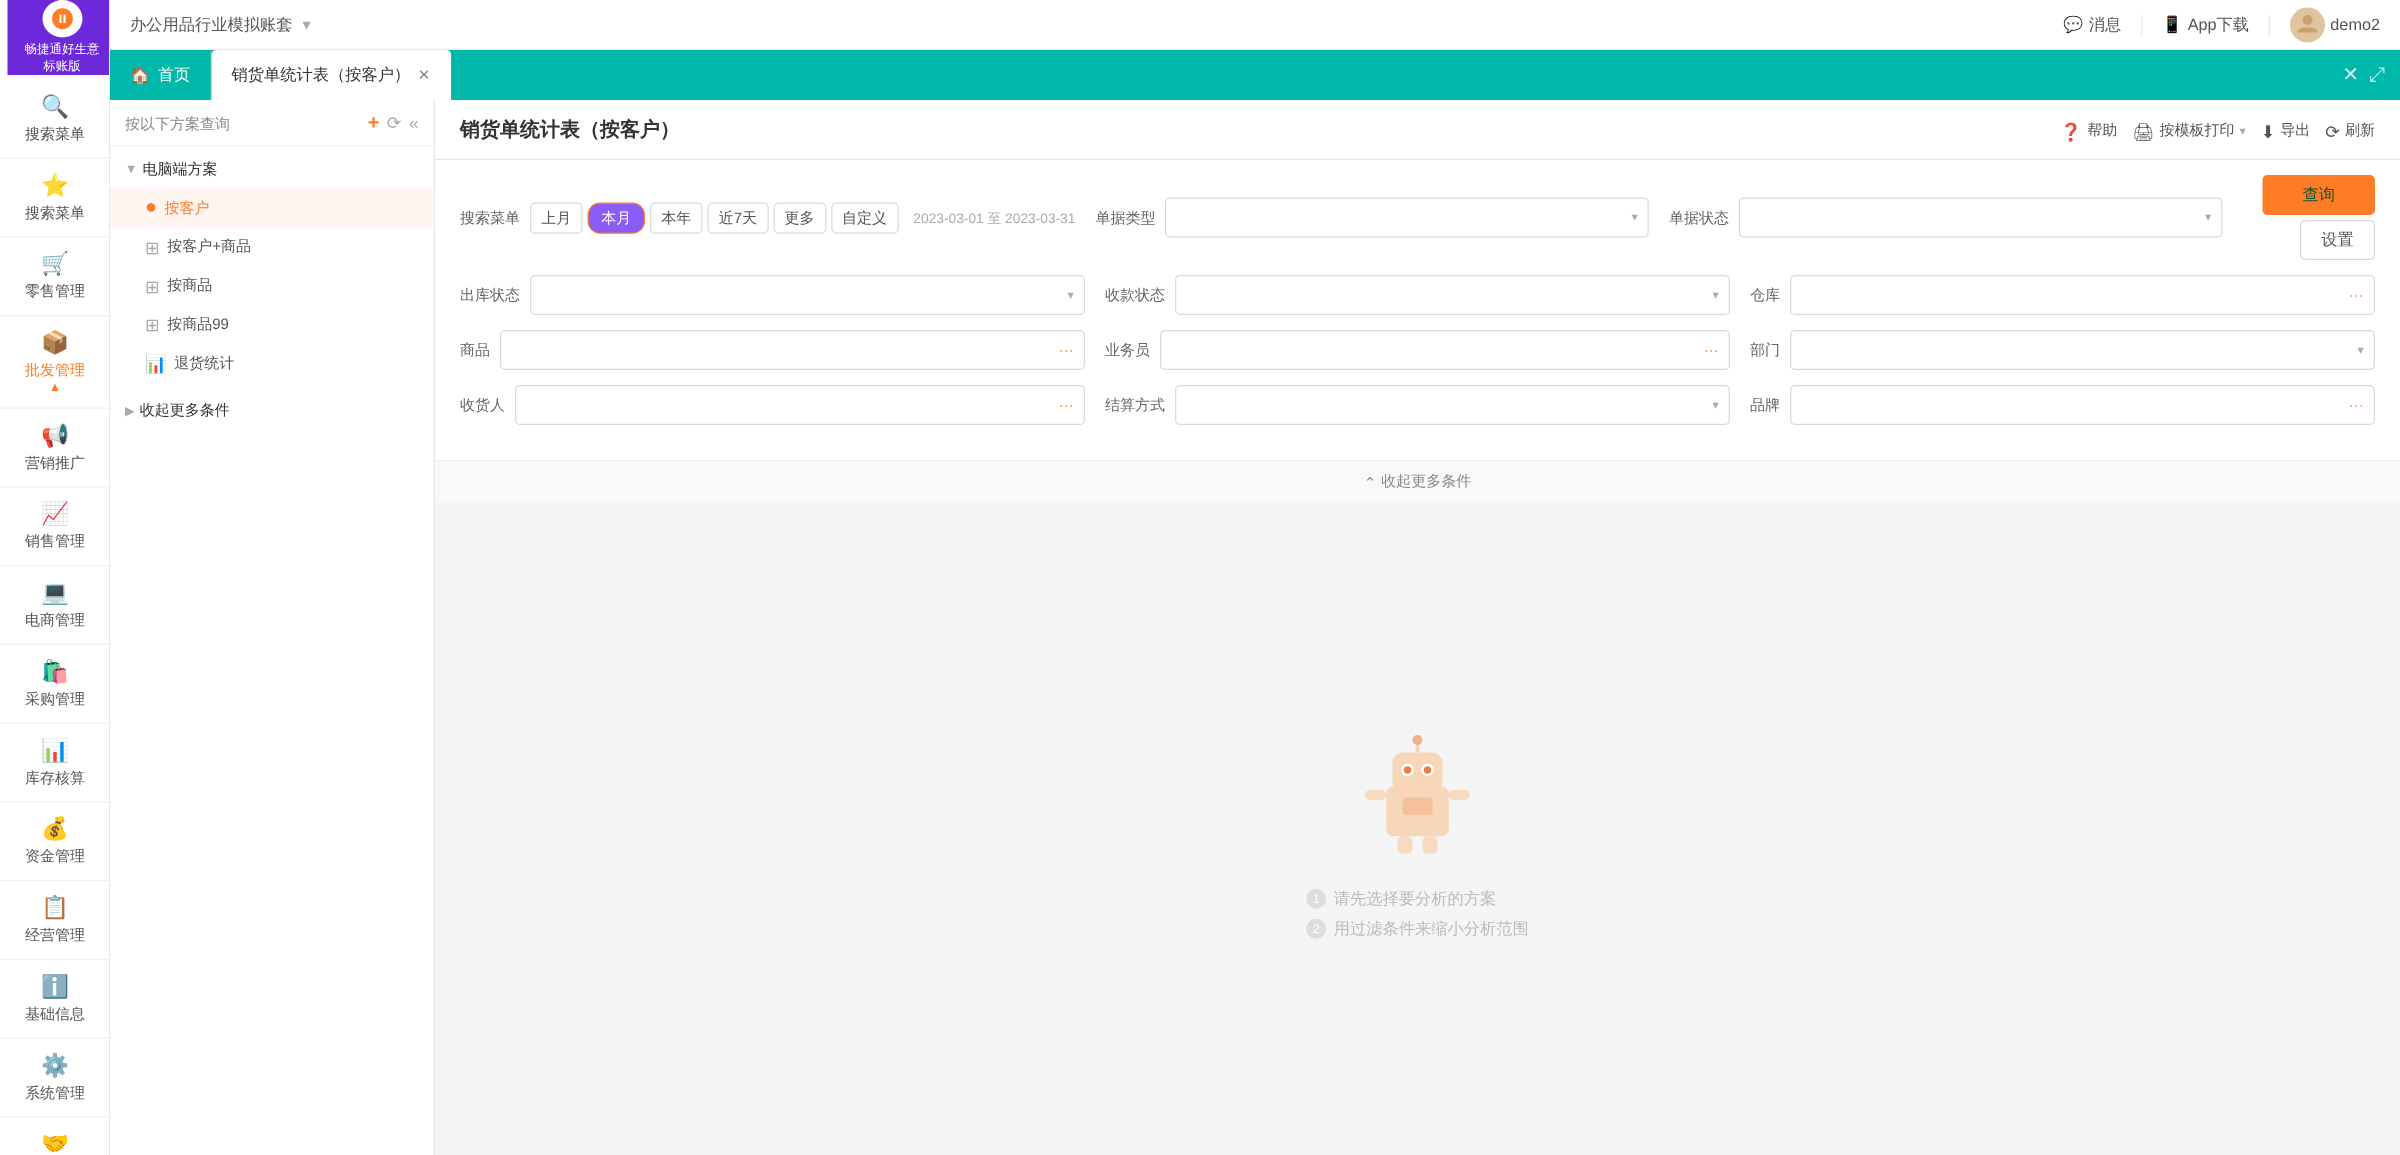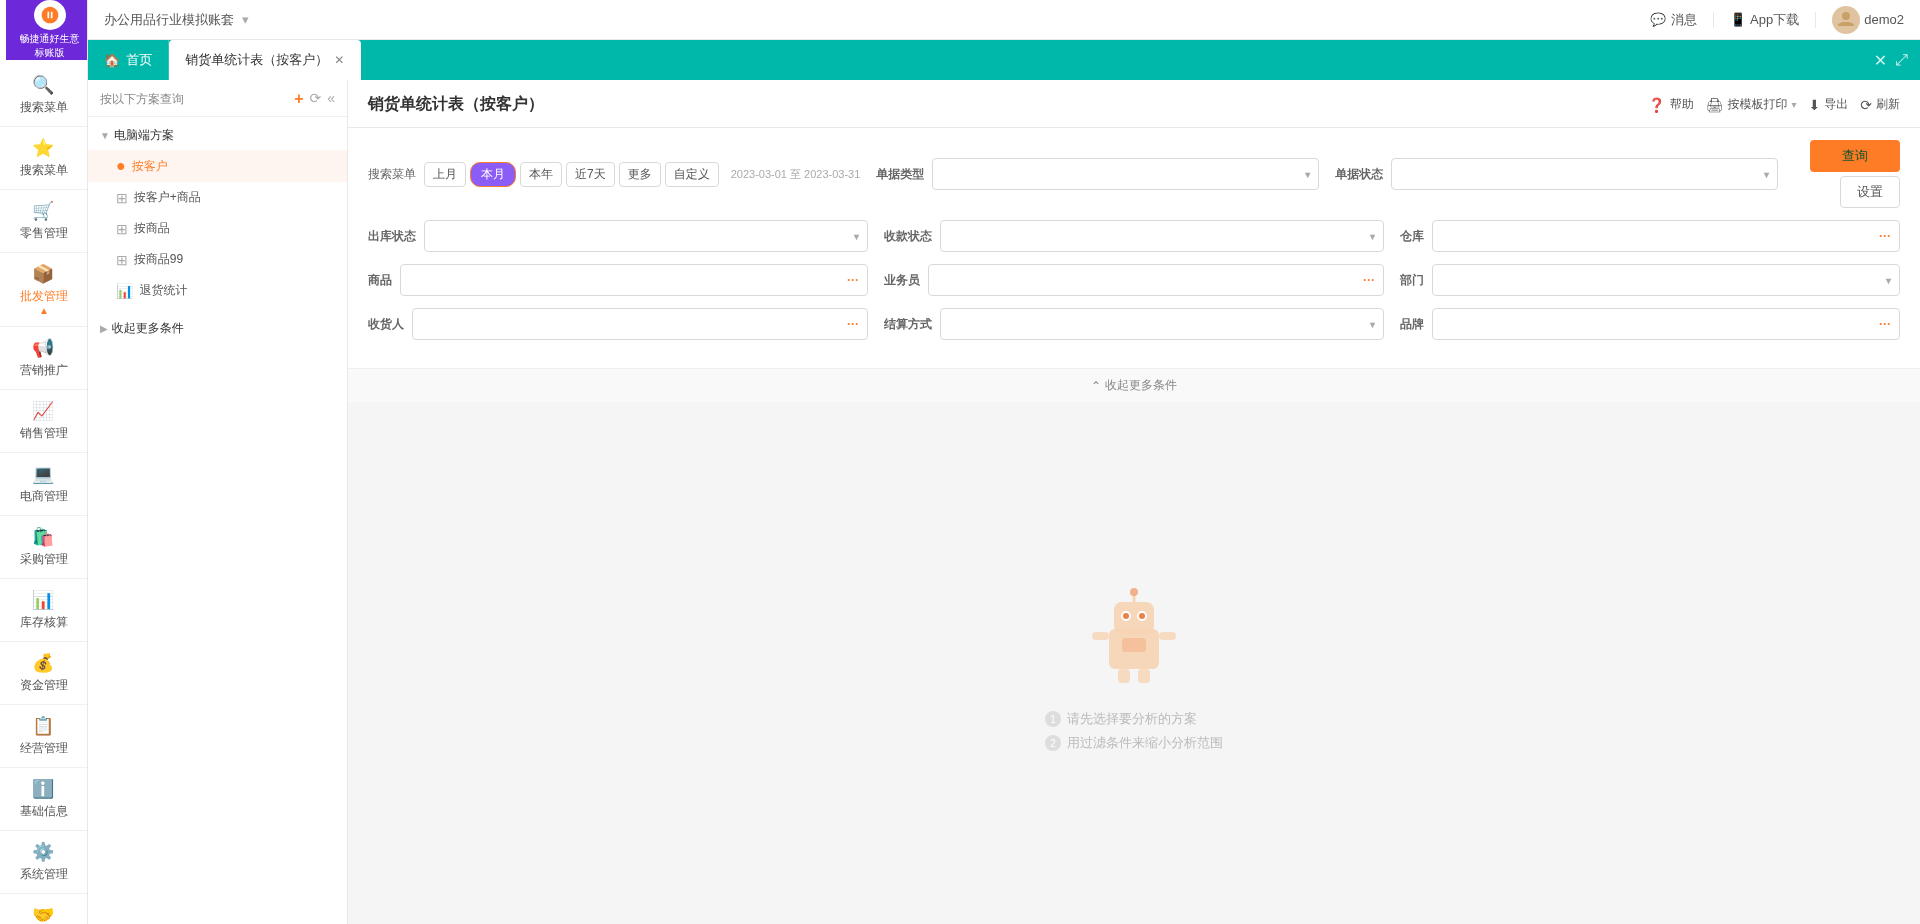--- a/index.html
+++ b/index.html
@@ -171,21 +171,21 @@
       gap: 4px;
       font-size: 12px;
       color: #555;
       cursor: pointer;
     }
     .page-action-btn .icon { font-size: 14px; }
 
     
     .filter-section { padding: 12px 20px 16px; background: #fff; flex-shrink: 0; }
     .filter-row { display: flex; align-items: center; gap: 16px; margin-bottom: 12px; }
-    .filter-item { display: flex; align-items: center; gap: 8px; flex: 1; font-weight: bold; }
+    .filter-item { display: flex; align-items: center; gap: 8px; flex: 1; }
     .filter-label { font-size: 12px; color: #666; white-space: nowrap; flex-shrink: 0; }
     .filter-input {
       flex: 1;
       height: 32px;
       border: 1px solid #d9d9d9;
       border-radius: 4px;
       padding: 0 8px;
       font-size: 12px;
       color: #333;
       background: #fff;

